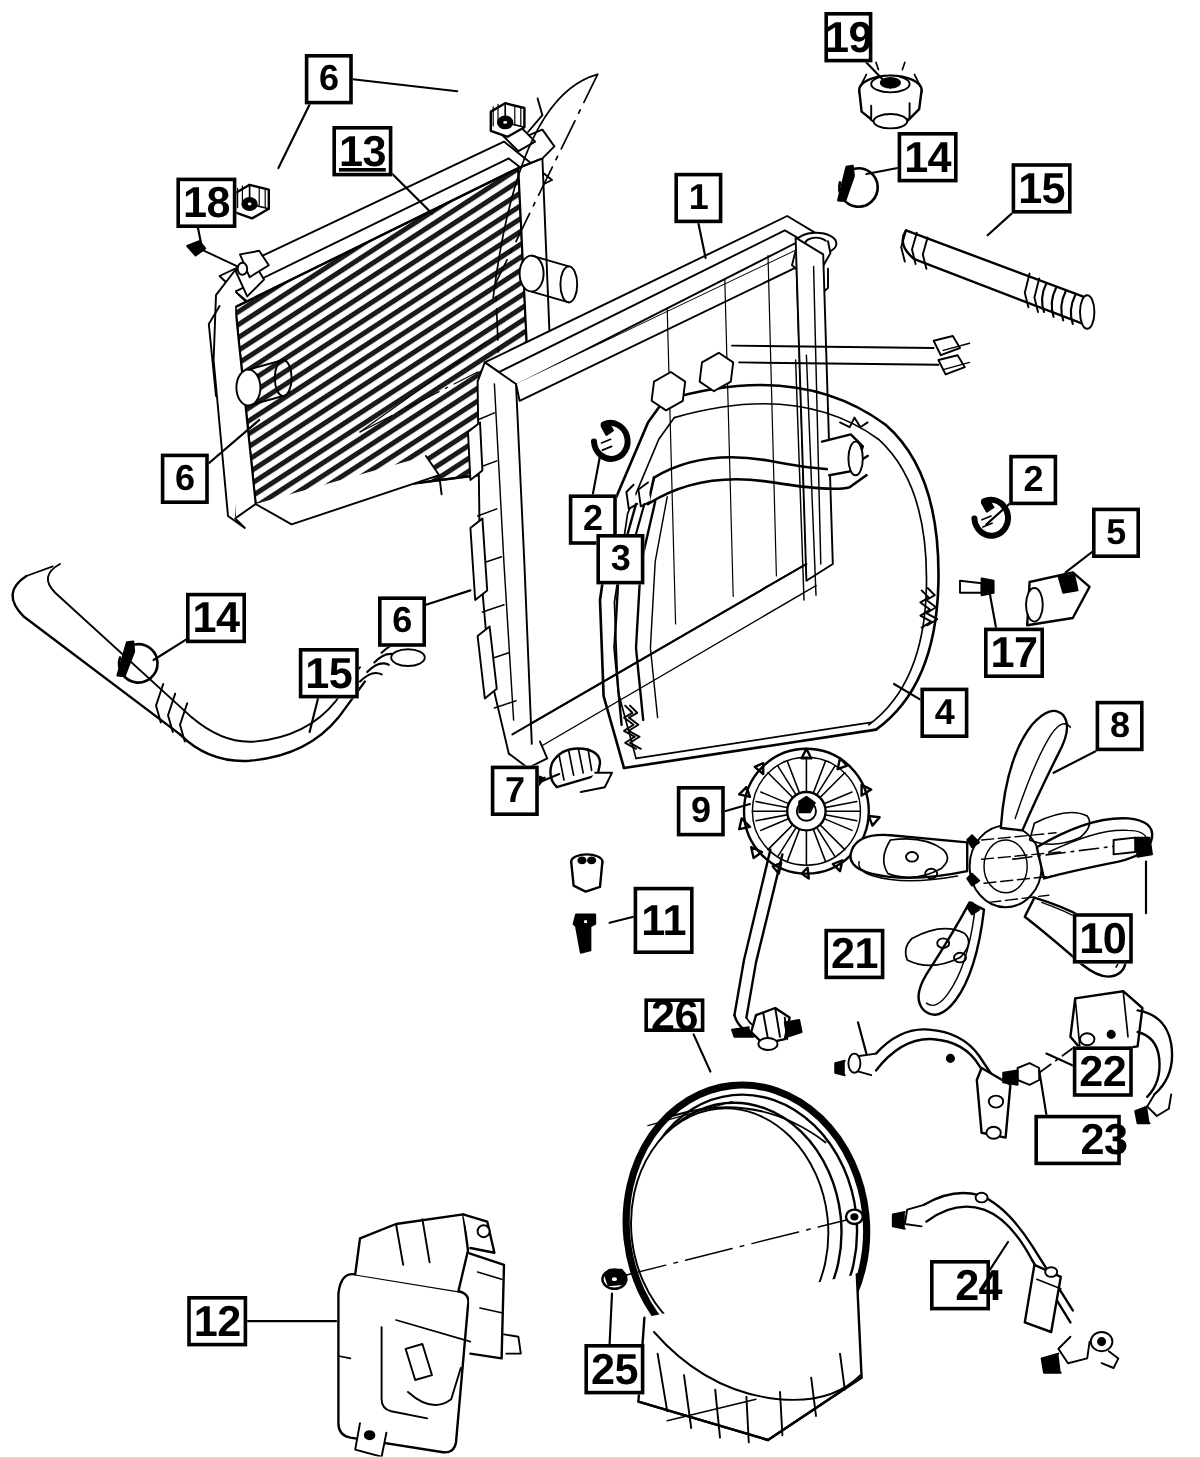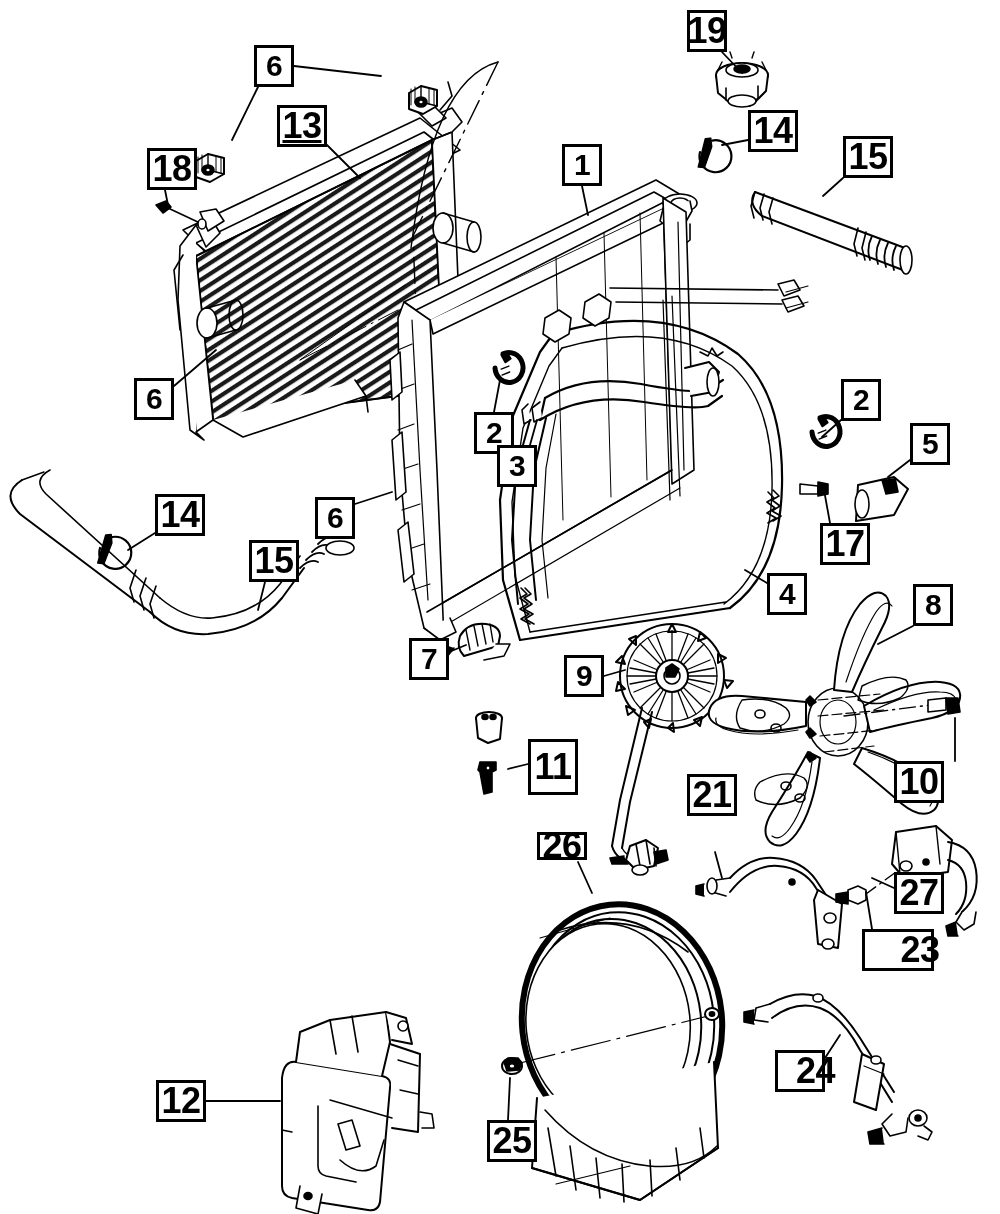--- a/index.html
+++ b/index.html
@@ -533,21 +533,21 @@
       <div class="callout cal-1d" style="left: 913px; top: 584px; width: 40px; height: 42px;">
         <span>8</span>
       </div>
       <div class="callout cal-2d" style="left: 894px; top: 761px; width: 50px; height: 42px;">
         <span>10</span>
       </div>
       <div class="callout cal-2d" style="left: 687px; top: 774px; width: 50px; height: 42px;">
         <span>21</span>
       </div>
       <div class="callout cal-2d" style="left: 894px; top: 872px; width: 50px; height: 42px;">
-        <span>27</span>
+        <span>22</span>
       </div>
       <div class="callout cal-2d" style="left: 862px; top: 929px; width: 72px; height: 42px; padding-left: 44px;">
         <span>23</span>
       </div>
       <div class="callout cal-2d" style="left: 537px; top: 820px; width: 50px; height: 28px; margin-top: 12px;">
         <span>26</span>
       </div>
       <div class="callout cal-2d" style="left: 775px; top: 1050px; width: 50px; height: 42px; padding-left: 31px;">
         <span>24</span>
       </div>

